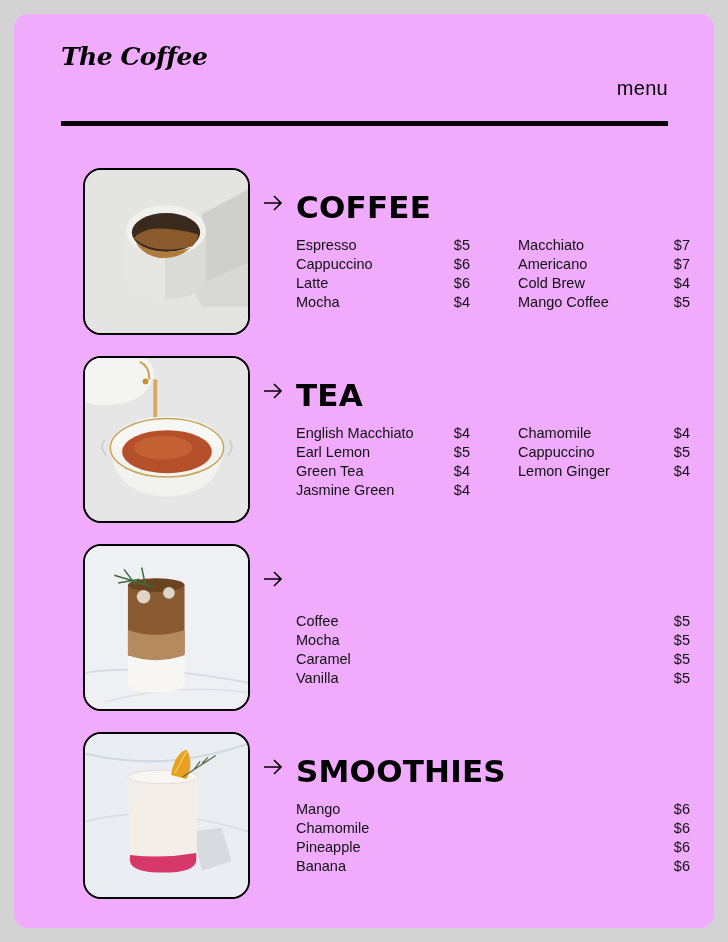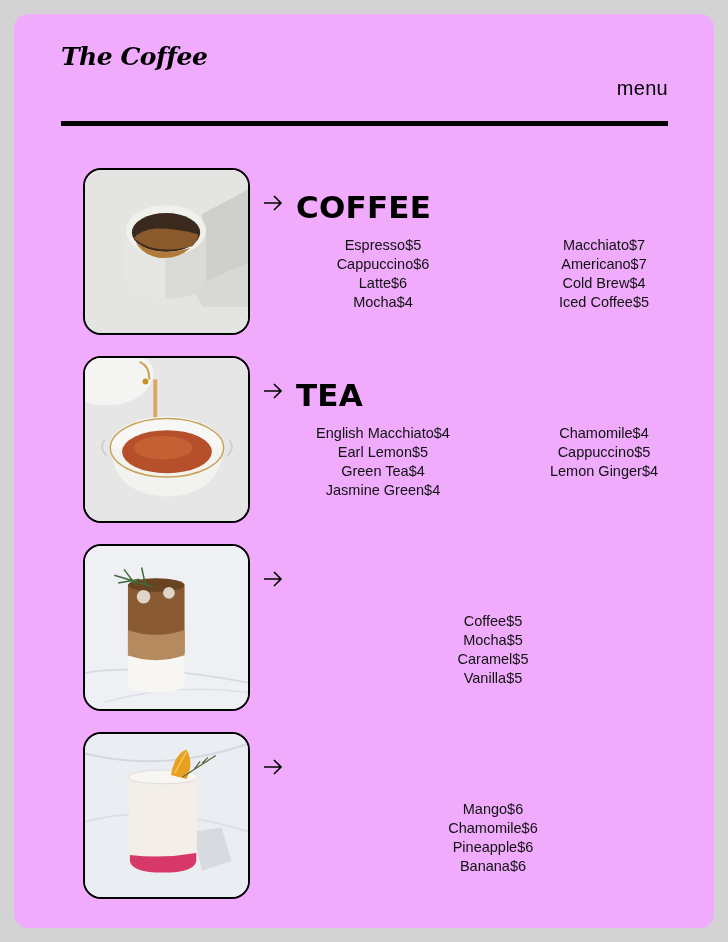--- a/index.html
+++ b/index.html
@@ -34,21 +34,21 @@
     .heading {
       position: absolute; left: 213px; top: 20px;
       font-family: "DejaVu Sans", sans-serif; font-weight: bold; font-size: 31px;
       line-height: 38px; letter-spacing: 0.2px; color: #000;
     }
     .items { position: absolute; left: 213px; top: 68px; width: 394px; }
     .col { position: absolute; top: 0; }
     .col.left { left: 0; width: 174px; }
     .col.right { left: 222px; width: 172px; }
     .col.full { left: 0; width: 394px; }
-    .row { display: flex; justify-content: center; height: 19px; line-height: 19px; font-size: 14.5px; color: #111; }
+    .row { display: flex; justify-content: space-between; height: 19px; line-height: 19px; font-size: 14.5px; color: #111; }
     .row .name { white-space: nowrap; }
     .row .price { white-space: nowrap; }
   </style>
 </head>
 <body>
 
 <div class="card">
 
   <div class="brand">
     <div>The Coffee</div>
@@ -102,21 +102,21 @@
           </div>
         <div class="row">
             <span class="name">Americano</span>
             <span class="price">$7</span>
           </div>
         <div class="row">
             <span class="name">Cold Brew</span>
             <span class="price">$4</span>
           </div>
         <div class="row">
-            <span class="name">Iced Coffee</span>
+            <span class="name">Mango Coffee</span>
             <span class="price">$5</span>
           </div>
       </div>
     </div>
   </div>
 
   <div class="section" style="top:342px;">
     <div class="photo">
       <svg viewBox="0 0 167 167" preserveAspectRatio="none">
         <rect width="167" height="167" fill="#e6e6e6"></rect>
@@ -230,20 +230,21 @@
         <path d="M88,42 Q92,20 104,16 Q112,30 104,46 Z" fill="#e8a020"></path>
         <path d="M92,40 L104,18" stroke="#f6d06a" stroke-width="1.2"></path>
         <path d="M100,44 L134,22 M120,30 L126,24 M112,36 L118,28" stroke="#5b6a44" stroke-width="1.3" fill="none"></path>
       </svg>
     </div>
     <div class="arrow">
       <svg width="20" height="18" viewBox="0 0 20 18">
           <path d="M1,9 H18 M11,2 L18,9 L11,16" stroke="#000" stroke-width="1.6" fill="none"></path>
         </svg>
     </div>
+    <div class="heading">SMOOTHIES</div>
     <div class="items">
       <div class="col full">
         <div class="row">
             <span class="name">Mango</span>
             <span class="price">$6</span>
           </div>
         <div class="row">
             <span class="name">Chamomile</span>
             <span class="price">$6</span>
           </div>

